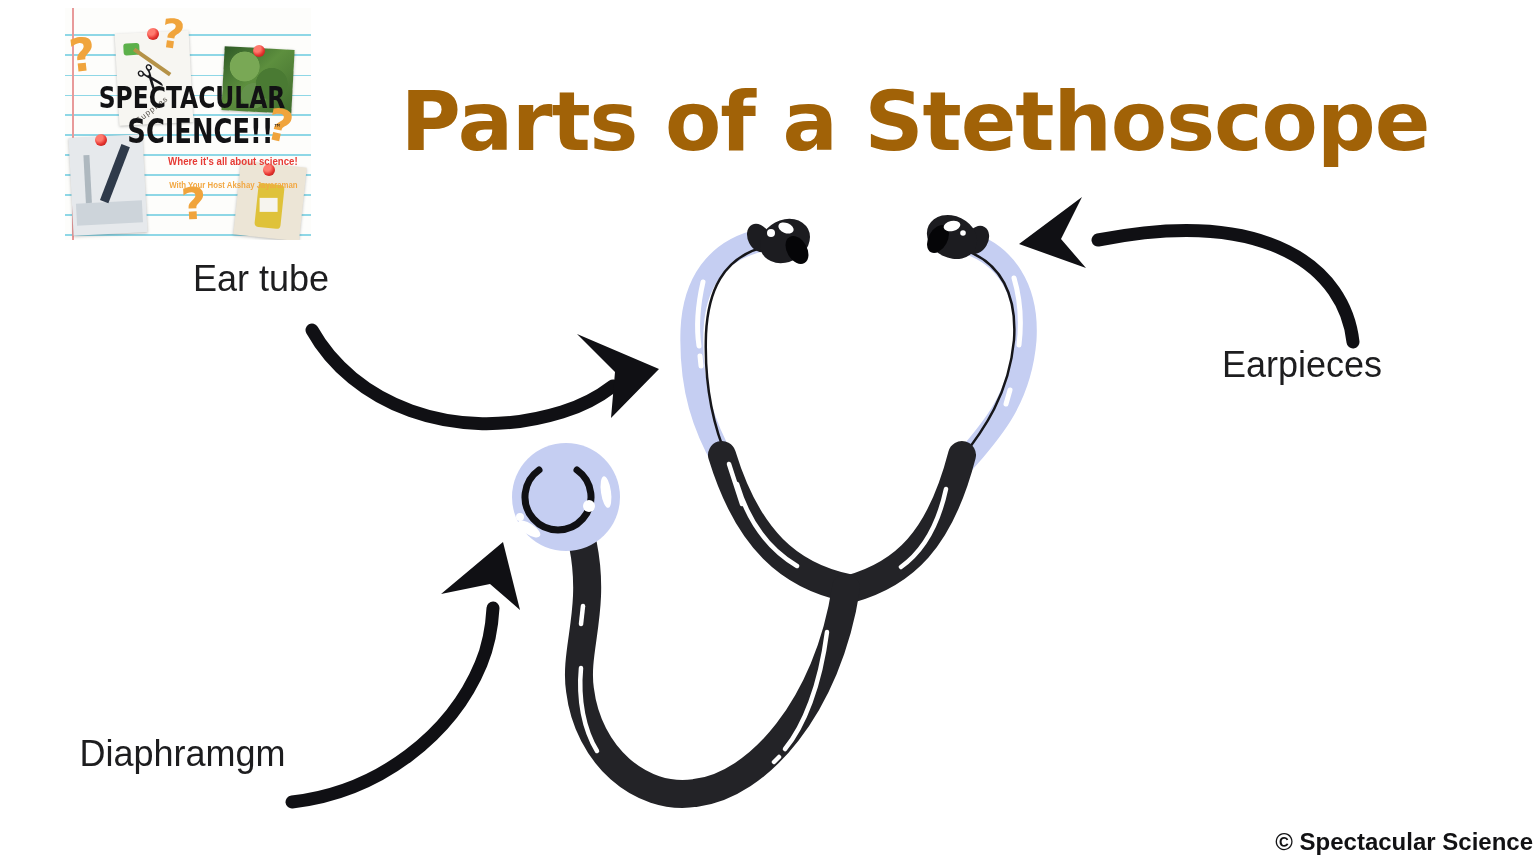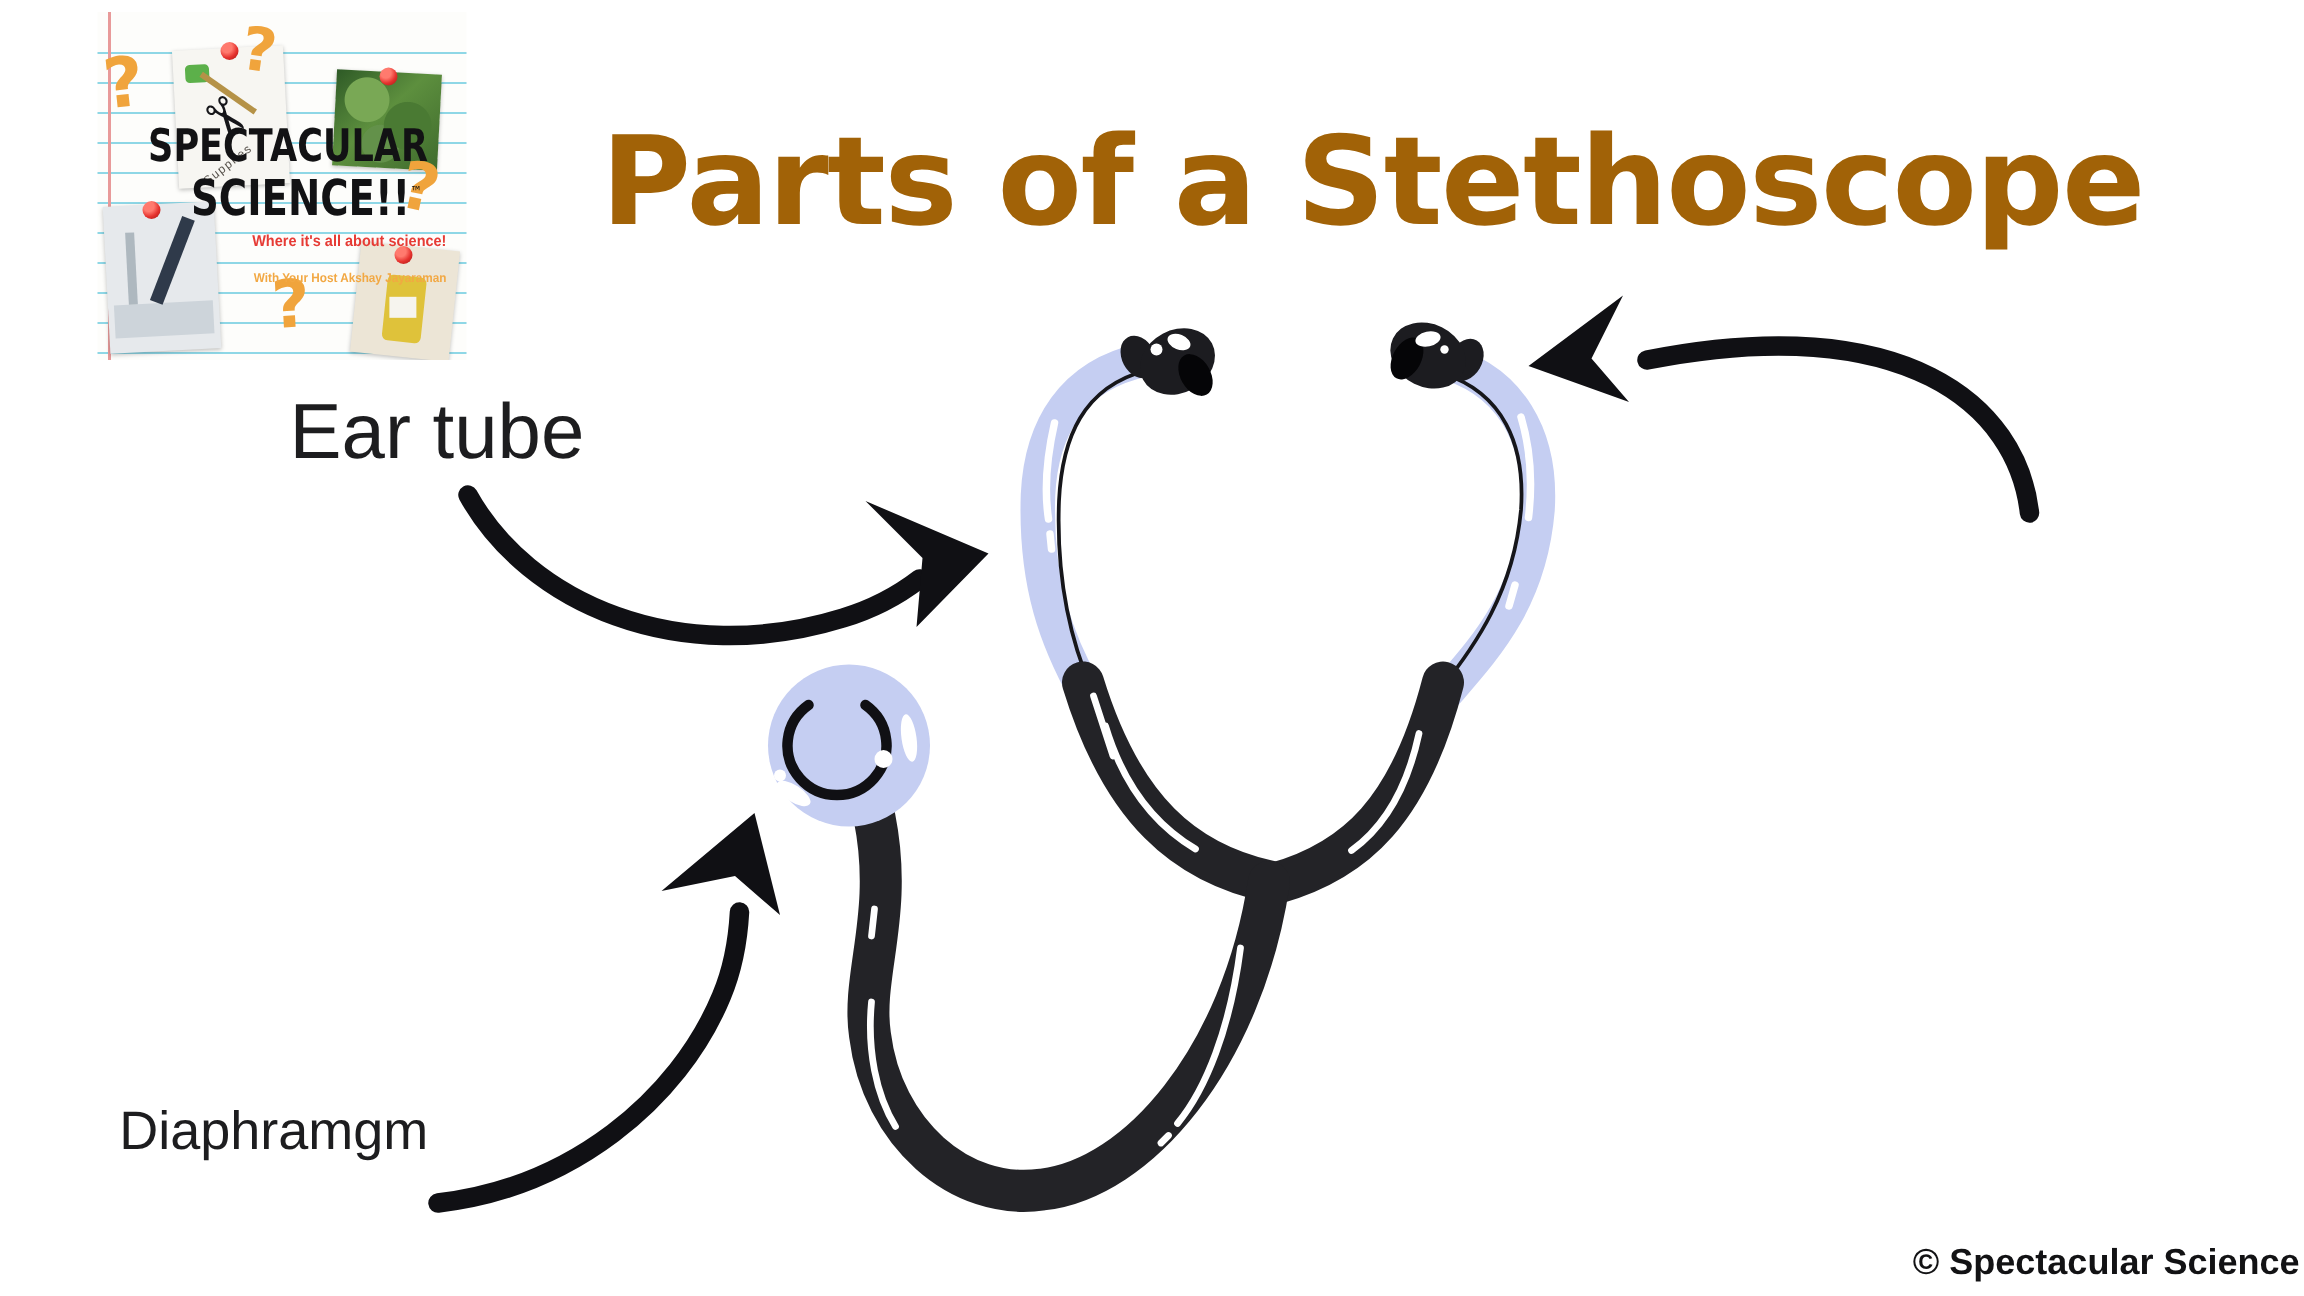--- a/index.html
+++ b/index.html
@@ -7,21 +7,21 @@
     position:relative;width:1536px;height:864px;overflow:hidden;background:#fff;
     font-family:"Liberation Sans","DejaVu Sans",sans-serif;color:var(--c-ink,#121214);
   }
   
   .main-title{
     position:absolute;left:915px;top:74px;transform:translateX(-50%);
     font-family:"DejaVu Sans",sans-serif;font-size:82px;font-weight:600;
     letter-spacing:-1px;white-space:nowrap;color:#a16207;
   }
   .part-label{
-    position:absolute;font-size:52px;font-weight:400;color:#1d1d1f;white-space:nowrap;
+    position:absolute;font-size:36px;font-weight:400;color:#1d1d1f;white-space:nowrap;
   }
   .label-ear-tube{left:193px;top:258px;}
   .label-earpieces{left:1222px;top:344px;}
   .label-diaphragm{left:0px;top:720px;width:365px;text-align:center;font-size:36px;line-height:67px;}
   .copyright{
     position:absolute;right:3px;top:828px;font-size:24px;font-weight:700;color:#121214;
   }
   
   .art{position:absolute;left:0;top:0;width:1536px;height:864px;}
   
@@ -170,18 +170,19 @@
     <div class="logo-text">
       <div class="logo-line logo-line1">SPECTACULAR</div>
       <div class="logo-line logo-line2"><span>SCIENCE!!</span><sup>™</sup></div>
       <div class="logo-tagline">Where it's all about science!</div>
       <div class="logo-host">With Your Host Akshay Jayaraman</div>
     </div>
   </div>
 
   <div class="main-title">Parts of a Stethoscope</div>
   <div class="part-label label-ear-tube">Ear tube</div>
+  <div class="part-label label-earpieces">Earpieces</div>
   <div class="part-label label-diaphragm">
     <div>Diaphramgm</div>
   </div>
 
   <div class="copyright">© Spectacular Science</div>
 </div>
 
 </body></html>

